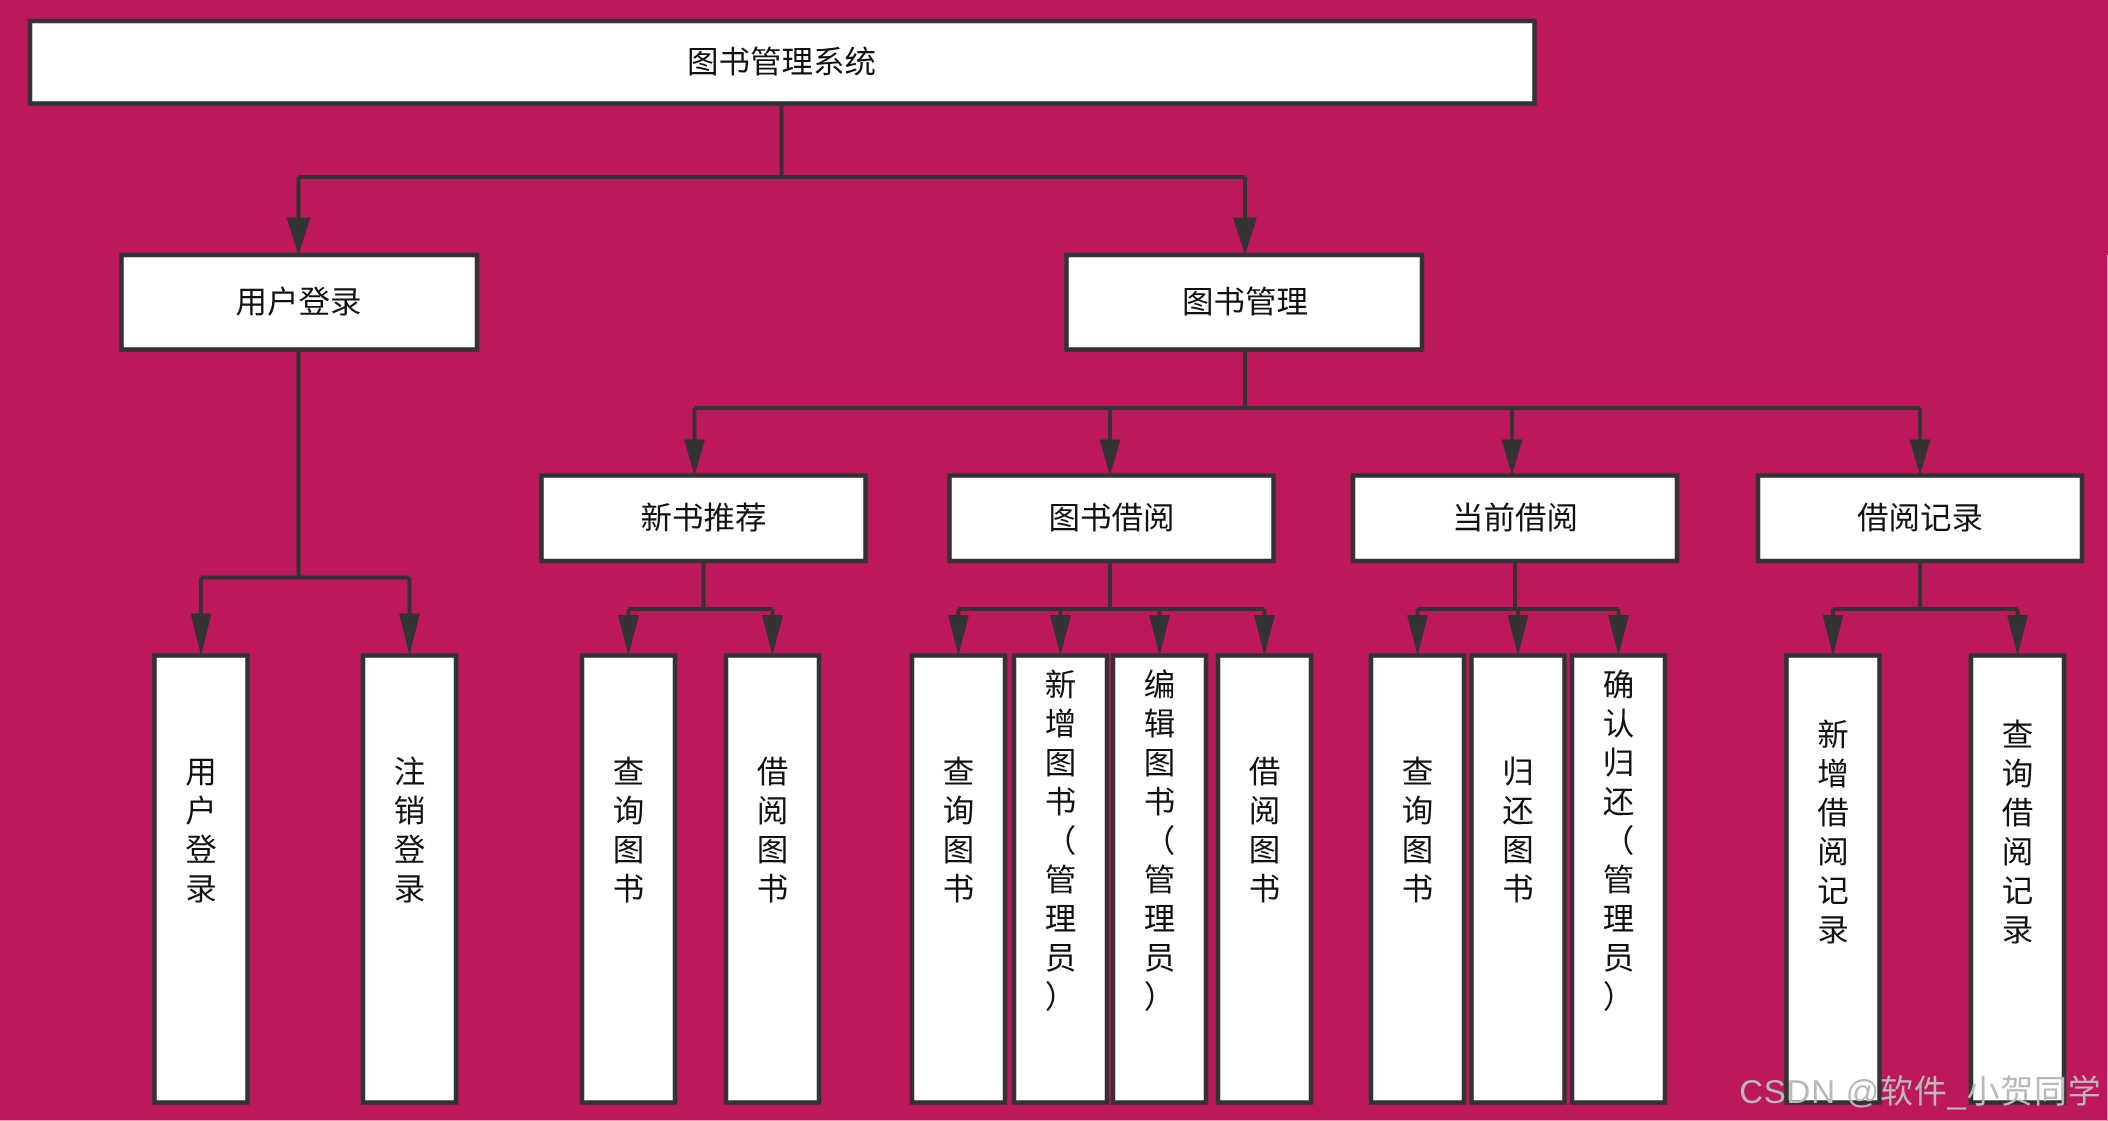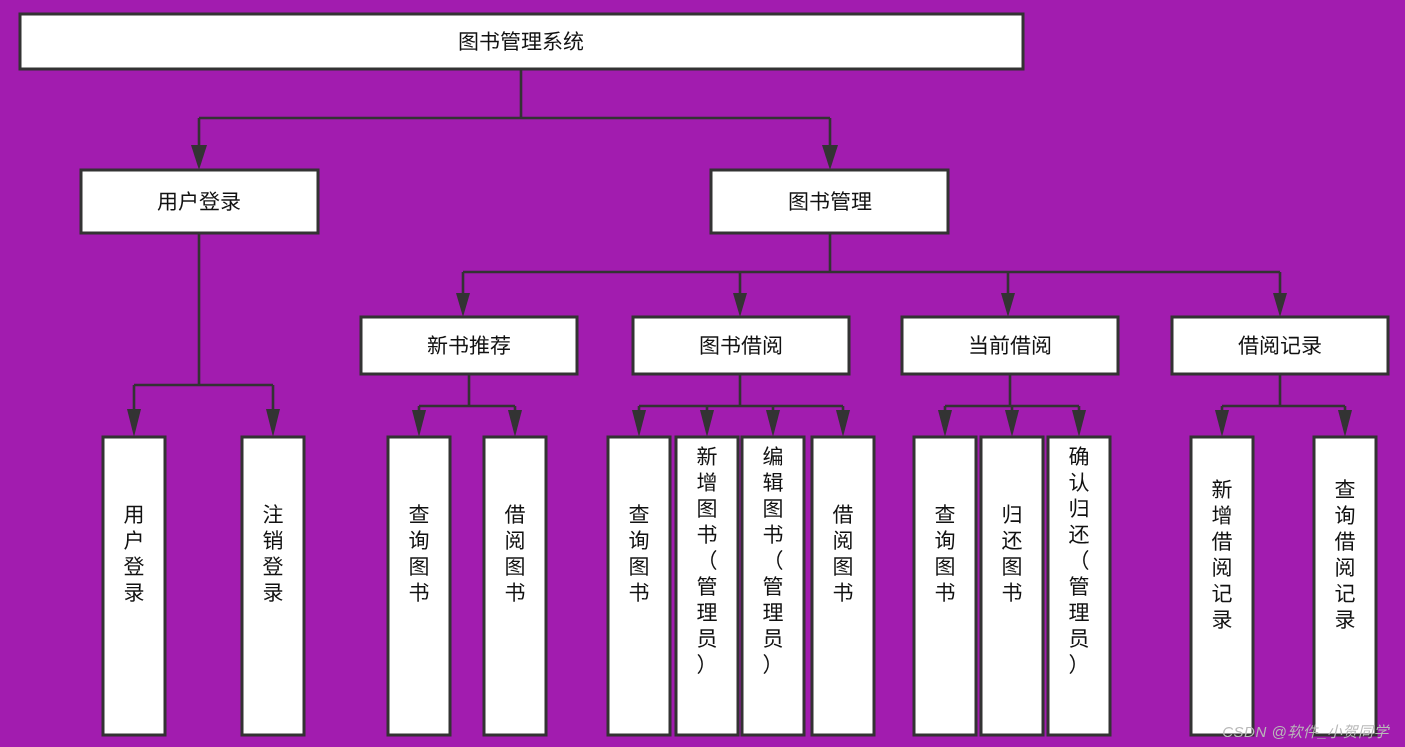--- a/index.html
+++ b/index.html
@@ -8,21 +8,21 @@
     padding: 0;
     background: #ffffff;
   }
   body {
     font-family: "Liberation Sans", "DejaVu Sans", sans-serif;
   }
   #canvas {
     position: relative;
     width: 1405px;
     height: 747px;
-    background: #a21caf;
+    background: #be185d;
     overflow: hidden;
   }
   svg.diagram {
     position: absolute;
     left: 0;
     top: 0;
     width: 1405px;
     height: 747px;
   }
   .node-box {
@@ -48,29 +48,28 @@
     dominant-baseline: middle;
   }
   .node-label-v {
     font-family: "Liberation Sans", "DejaVu Sans", sans-serif;
     font-size: 21px;
     fill: #111111;
     text-anchor: middle;
   }
   .watermark {
     position: absolute;
-    right: 16px;
+    right: 4px;
     bottom: 6px;
     font-family: "Liberation Sans", "DejaVu Sans", sans-serif;
-    font-size: 15px;
+    font-size: 22px;
     color: #b9b9b9;
     letter-spacing: 0.5px;
     white-space: nowrap;
     user-select: none;
-    font-style: italic;
   }
 </style>
 </head>
 <body>
 
 <div id="canvas">
 
   <svg class="diagram" viewBox="0 0 1405 747" xmlns="http://www.w3.org/2000/svg">
 
     <g>

